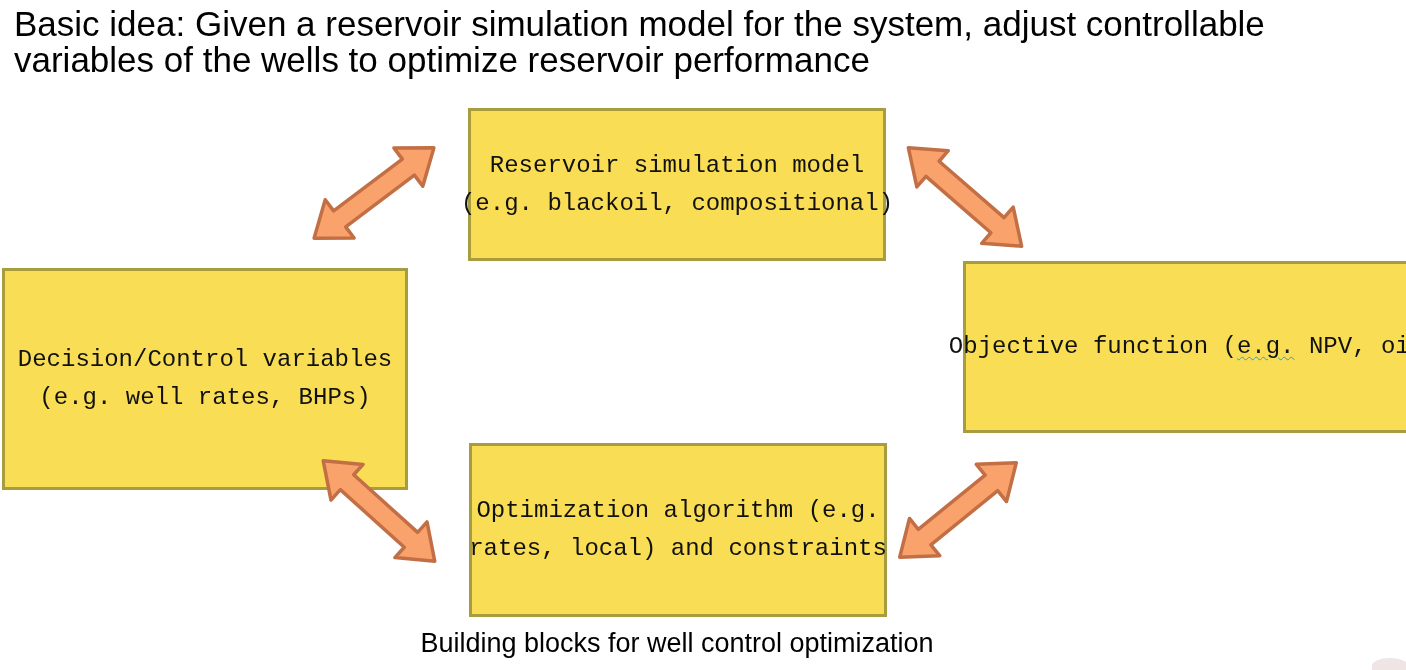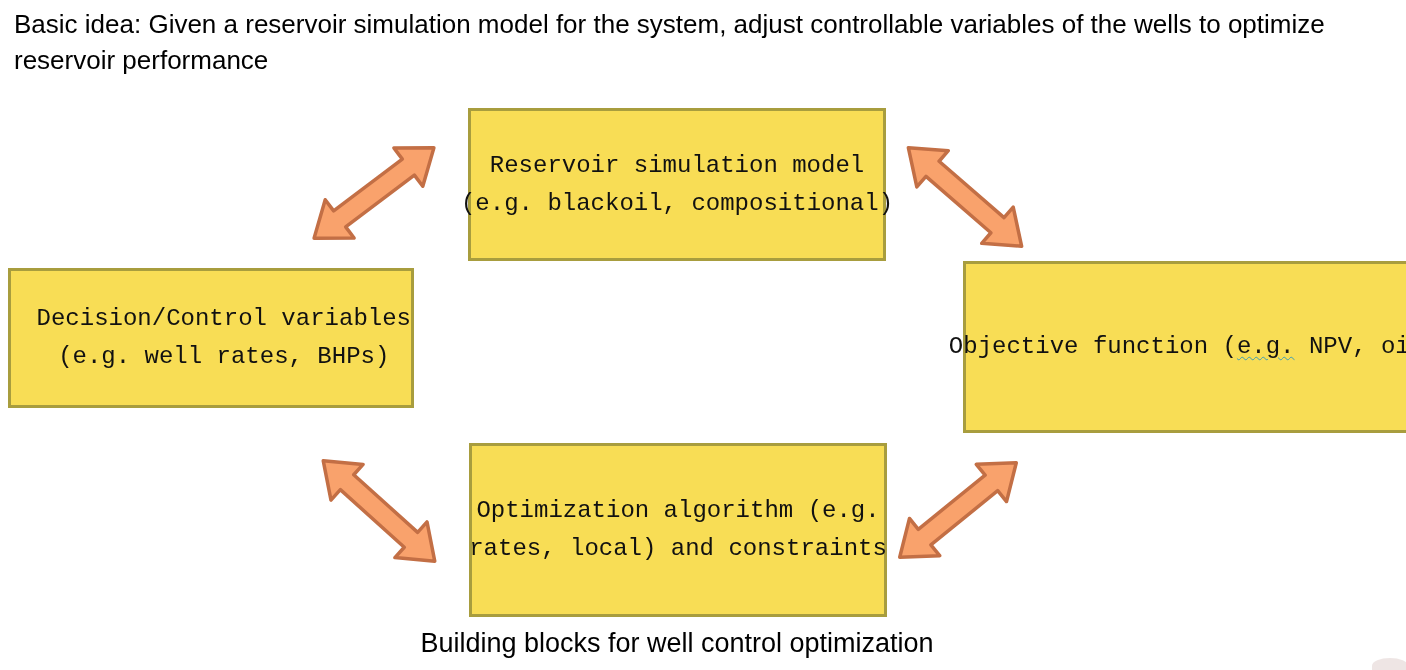--- a/index.html
+++ b/index.html
@@ -14,41 +14,41 @@
     background: #ffffff;
     overflow: hidden;
     color: var(--text, #111);
   }
   .slide-title {
     position: absolute;
     left: 14px;
     top: 6px;
     width: 1330px;
     font-family: "Liberation Sans", sans-serif;
-    font-size: 26px;
+    font-size: 35px;
     line-height: 36px;
     color: #000000;
   }
   .box {
     position: absolute;
     background: var(--box-fill, #F8DD55);
     border: 3px solid var(--box-border, #A89D3E);
     display: flex;
     align-items: center;
     justify-content: center;
     box-sizing: border-box;
     font-family: Liberation Mono, monospace;
     font-size: 24px;
     line-height: 38px;
     color: #111111;
     text-align: center;
   }
   .box .line { white-space: nowrap; }
   .box-top    { left: 468px; top: 108px; width: 418px; height: 153px; }
-  .box-left   { left: 8px;   top: 268px; width: 406px; height: 140px; justify-content: flex-end; }
+  .box-left   { left: 2px;   top: 268px; width: 406px; height: 222px; }
   .box-right  { left: 950px; top: 261px; width: 447px; height: 172px; margin-left: 13px; }
   .box-bottom { left: 469px; top: 443px; width: 418px; height: 174px; }
   .wavy {
     text-decoration: underline;
     text-decoration-style: wavy;
     text-decoration-color: var(--squiggle, #3D9DB5);
     text-decoration-thickness: 1px;
     text-underline-offset: 3px;
   }
   .arrow {

